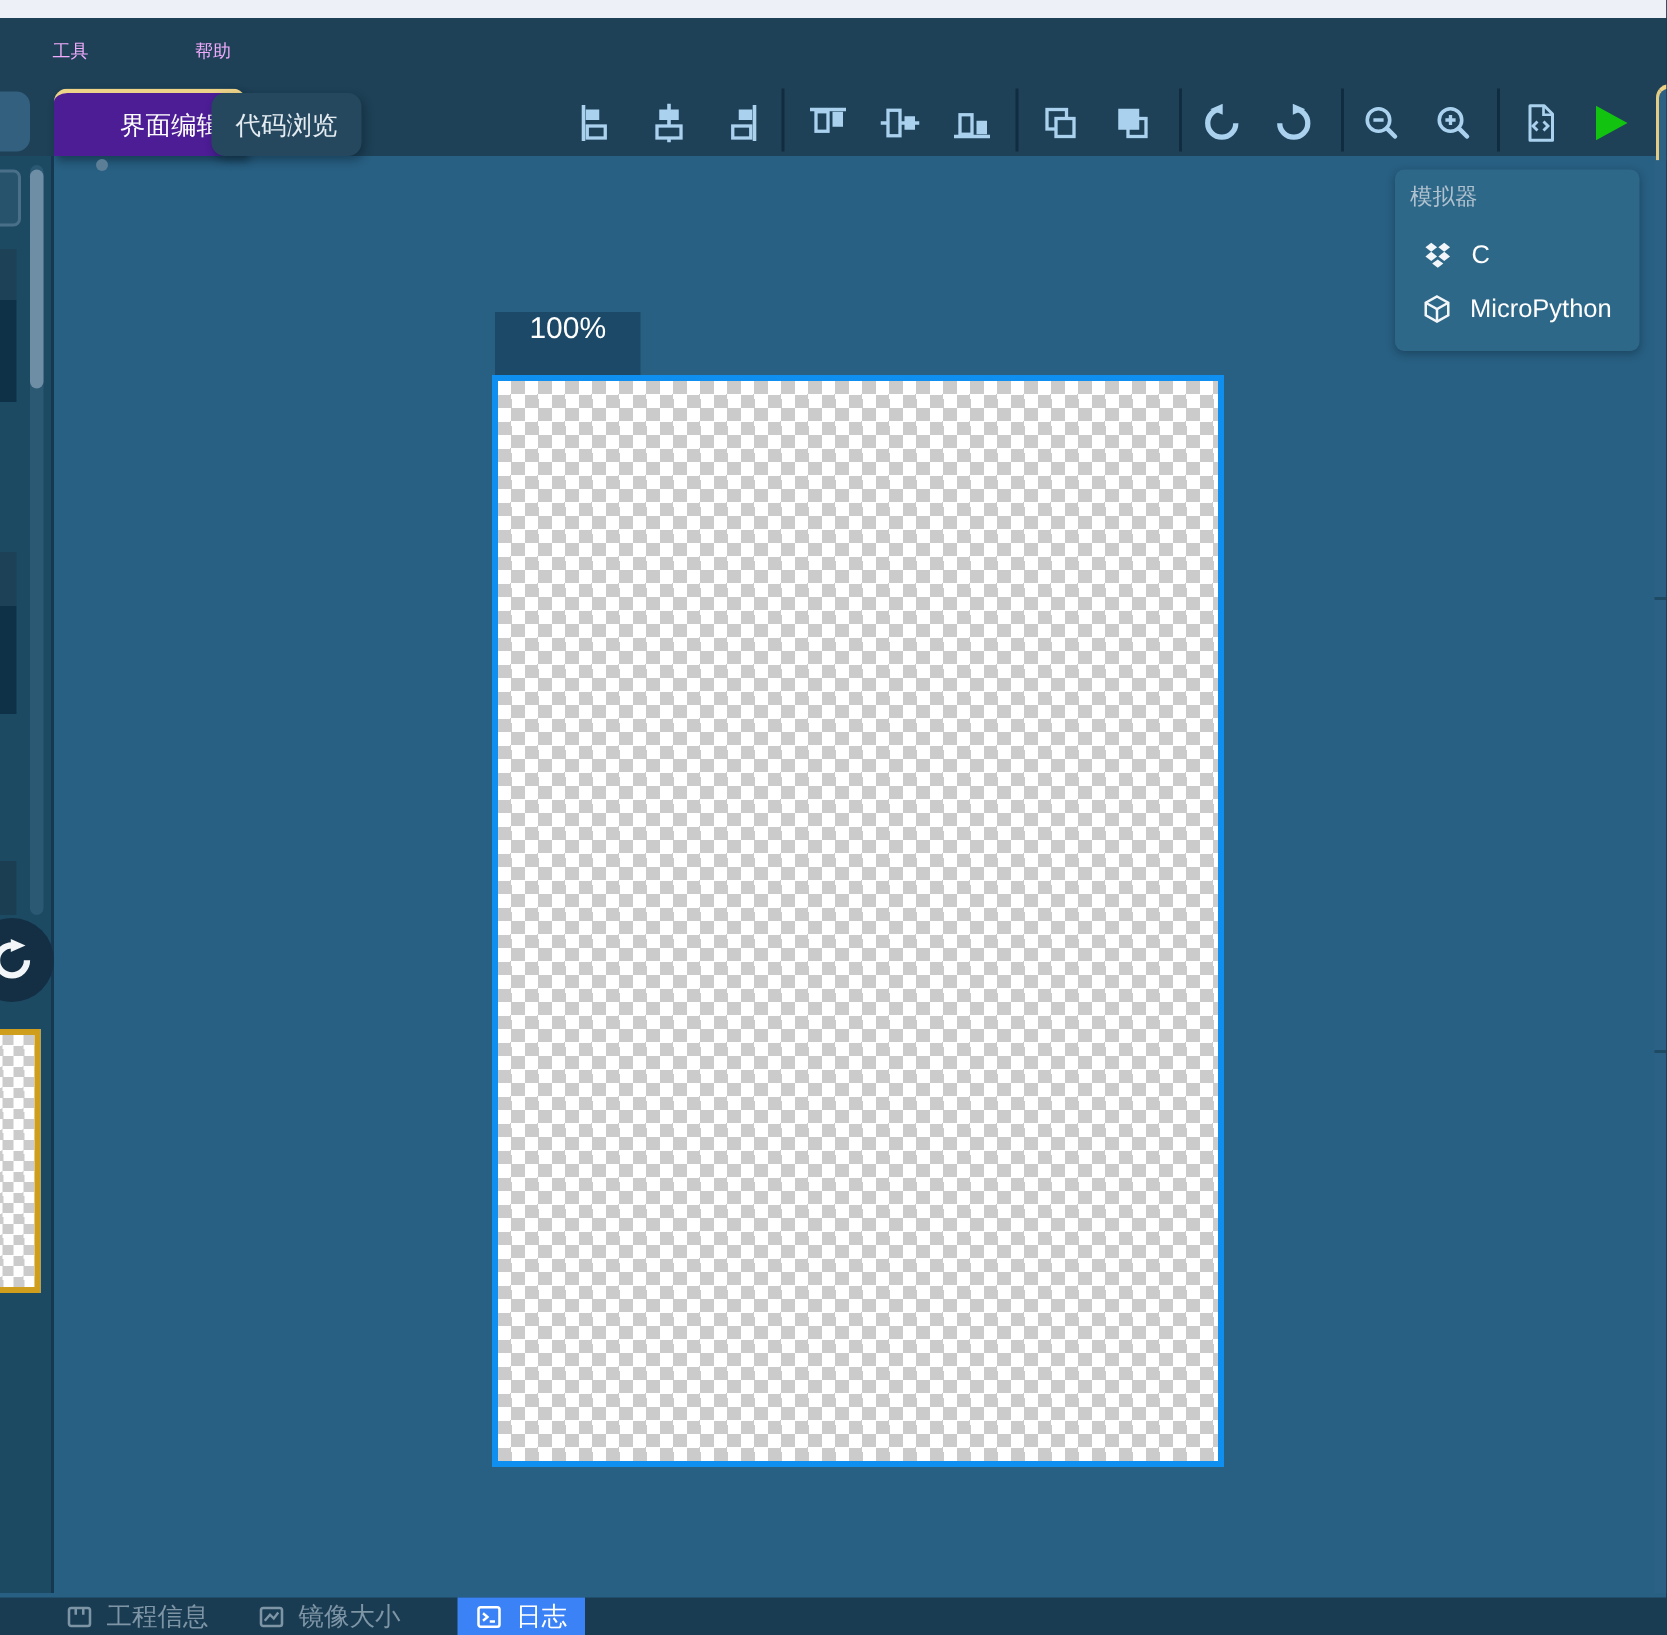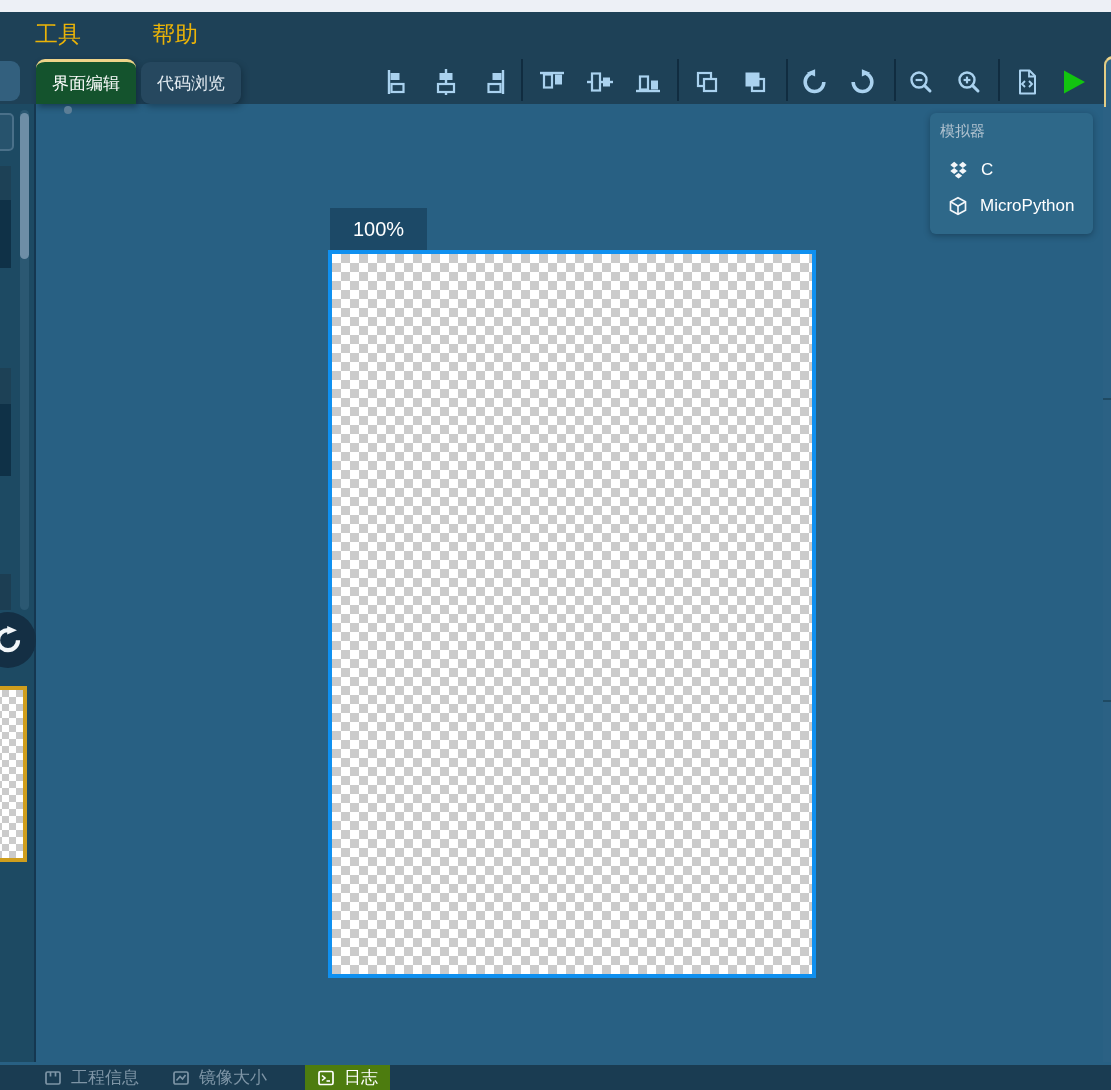--- a/index.html
+++ b/index.html
@@ -8,32 +8,33 @@
     background:#286083;
     font-family:"Liberation Sans","DejaVu Sans",sans-serif;
     -webkit-font-smoothing:antialiased;
   }
   .abs{position:absolute;}
 
   
   .top-strip{left:0;top:0;width:1111px;height:12px;background:#edf0f6;}
   .chrome{left:0;top:12px;width:1111px;height:92px;background:#1e4157;}
   .menubar{left:0;top:12px;width:1111px;height:44px;display:flex;align-items:center;}
-  .menu-item{color:#eab308;font-size:23px;padding:0 14px;cursor:default;}
+  .menu-item{color:#f0abfc;font-size:12px;padding:0 14px;cursor:default;}
   .menu-item:first-child{margin-left:21px;}
   .menu-item:nth-child(2){margin-left:43px;}
 
   
   .tab-stub{left:-14px;top:61px;width:34px;height:40px;border-radius:9px;background:#33607e;}
   .tab-active{
     left:36px;top:59px;width:100px;height:42px;
-    background:#14532d;border-top:3px solid #eed489;
+    background:#4c1d95;border-top:3px solid #eed489;
     border-radius:9px 9px 0 0;
     color:#fff;font-size:17px;display:flex;align-items:center;justify-content:center;
     box-shadow:2px 3px 6px rgba(5,20,32,.45);
+    padding-left:28px;
   }
   .tab-inactive{
     left:141px;top:62px;width:100px;height:42px;
     background:#26485f;border-radius:9px;
     color:#e4ecf2;font-size:17px;display:flex;align-items:center;justify-content:center;
     box-shadow:2px 3px 6px rgba(5,20,32,.35);
   }
   .row-dot{left:64px;top:106px;width:8px;height:8px;border-radius:50%;background:#5c7e96;}
 
   
@@ -52,21 +53,21 @@
   .checker{
     background-color:#ffffff;
     background-image:conic-gradient(#cbcbcb 25%, transparent 0 50%, #cbcbcb 0 75%, transparent 0);
     background-size:18px 18px;
   }
   .checker-sm{background-size:14px 14px;}
 
   
   .zoom-label{
     left:330px;top:208px;width:97px;height:42px;background:#1c4967;
-    color:#fff;font-size:20px;display:flex;align-items:center;justify-content:center;
+    color:#fff;font-size:20px;display:flex;align-items:flex-start;justify-content:center;
   }
   .canvas{left:328px;top:250px;width:480px;height:720px;border:4px solid #0f90f0;}
 
   
   .sim-panel{
     left:930px;top:113px;width:163px;height:121px;background:#2e6889;border-radius:6px;
     box-shadow:0 2px 6px rgba(5,20,32,.35);
   }
   .sim-title{position:absolute;left:10px;top:9px;font-size:15px;color:#b0c2cf;}
   .sim-item{position:absolute;left:18px;height:24px;display:flex;align-items:center;gap:12px;color:#fff;font-size:17px;cursor:pointer;}
@@ -76,21 +77,21 @@
   
   .right-strip{left:1103px;top:104px;width:8px;height:958px;background:#2b6184;}
   .right-sep{left:0;width:8px;height:2px;background:#1f4a63;position:absolute;}
   .right-tab-stub{left:1104px;top:56px;width:7px;height:48px;background:#2c6183;border-top:3px solid #eed489;border-left:2px solid #e3cd85;border-top-left-radius:9px;}
 
   
   .bottom-bar{left:0;top:1065px;width:1111px;height:25px;background:#1a3c52;}
   .btab{position:absolute;top:0;height:25px;display:flex;align-items:center;gap:9px;font-size:17px;color:#7e95a6;padding:0 12px;cursor:pointer;text-align:center;}
   .btab.t0{left:32px;}
   .btab.t1{left:160px;}
-  .btab.t2{left:305px;background:#4d7c0f;color:#fff;}
+  .btab.t2{left:305px;background:#3b82f6;color:#fff;}
   .btab svg{flex:0 0 auto;}
 
   svg{display:block;}
 </style>
 </head>
 <body>
 
 <div class="app">
 
   <div class="abs top-strip"></div>

